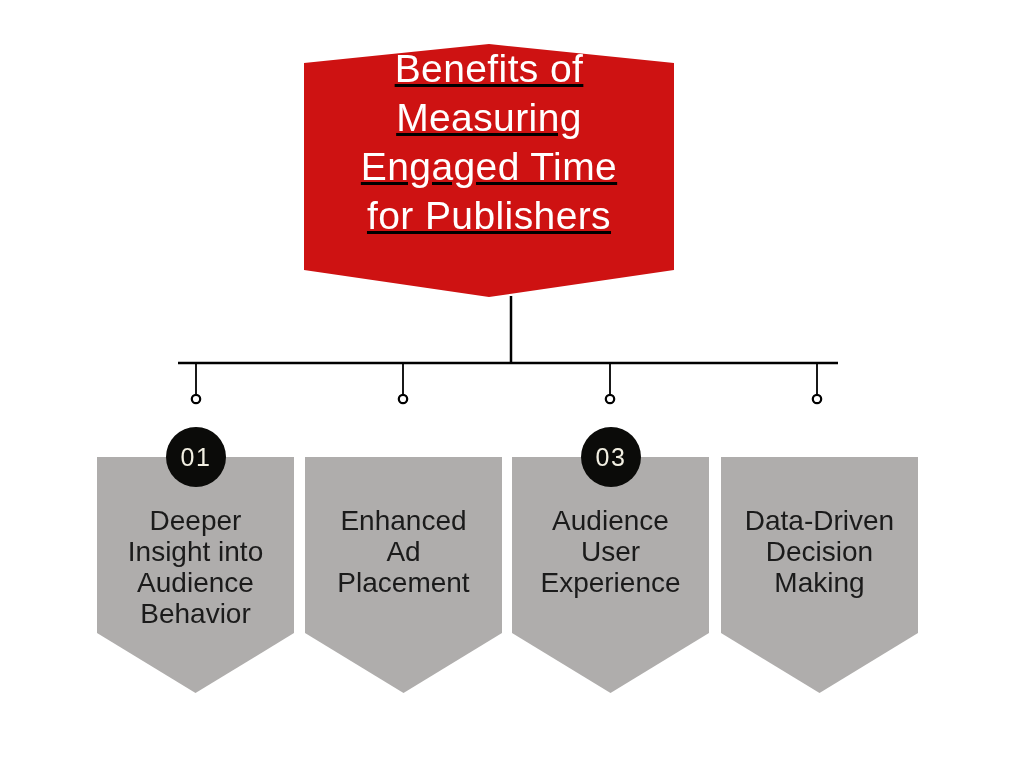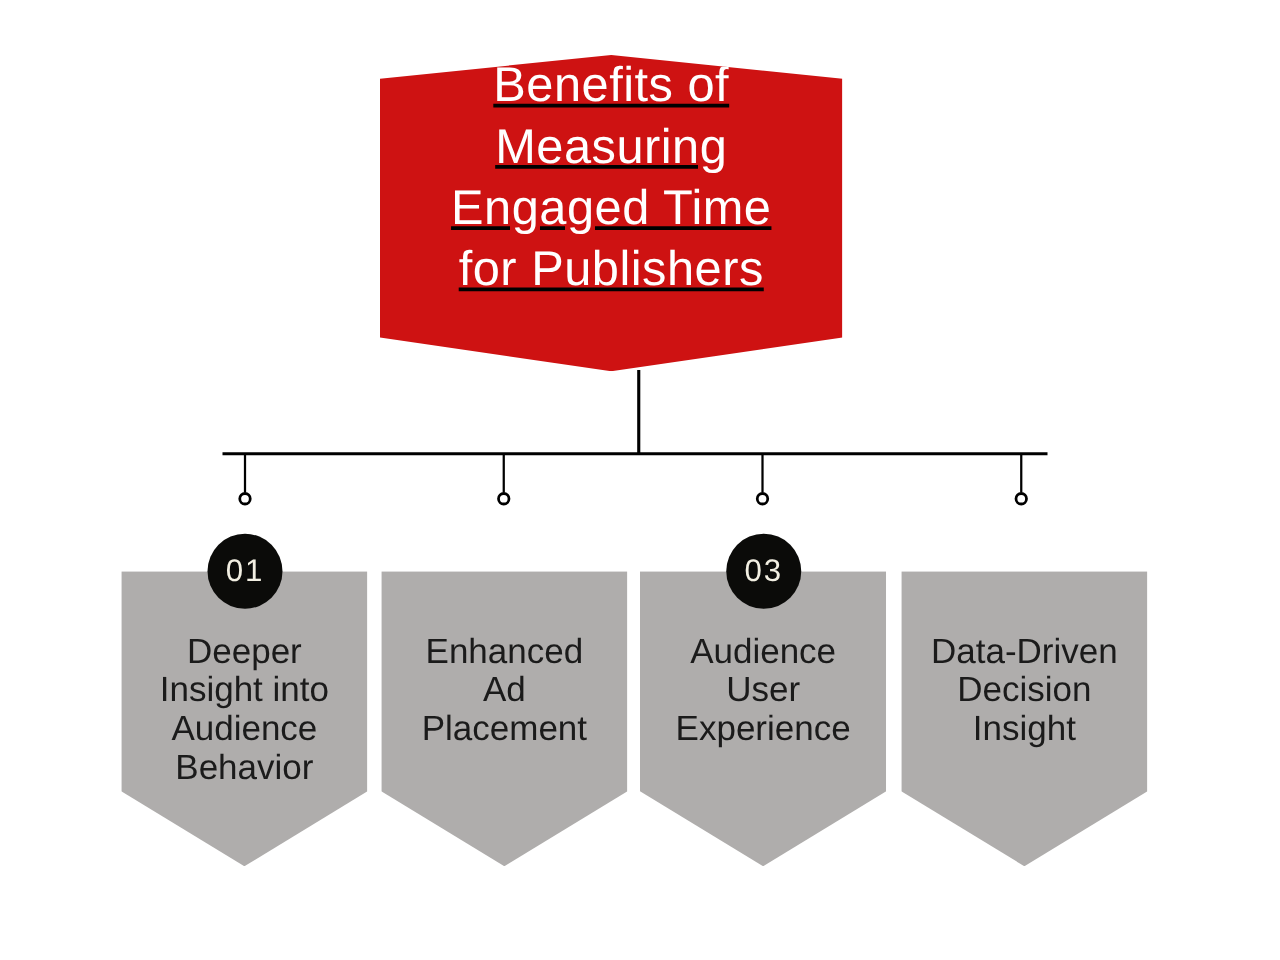--- a/index.html
+++ b/index.html
@@ -142,16 +142,16 @@
     <div class="pennant"></div>
     <div class="card-label">Audience
 User
 Experience</div>
   </div>
 
   <div class="card c4">
     <div class="pennant"></div>
     <div class="card-label">Data-Driven
 Decision
-Insight</div>
+Making</div>
   </div>
 
 </div>
 
 </body></html>

